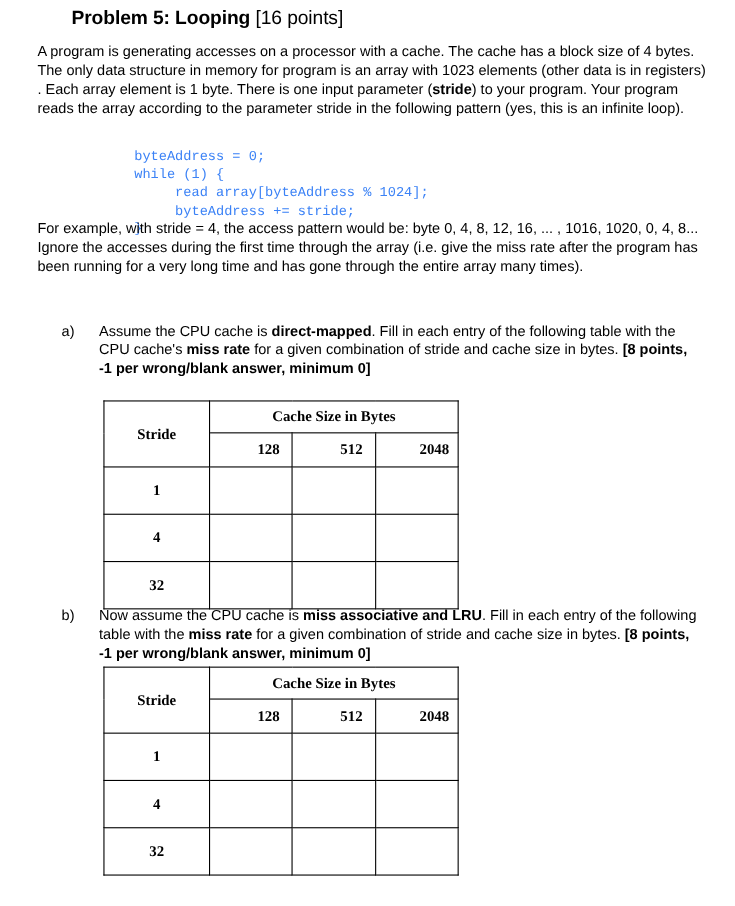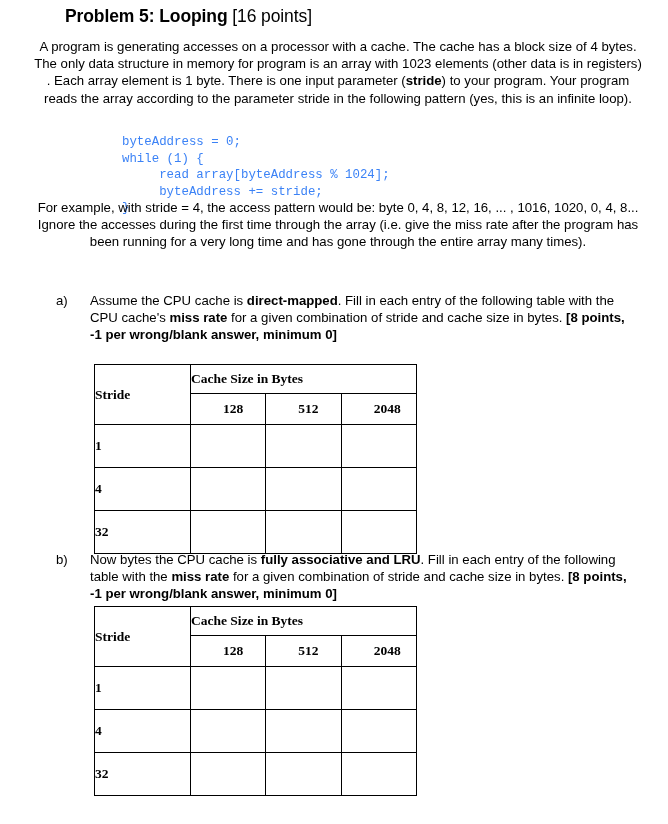--- a/index.html
+++ b/index.html
@@ -42,21 +42,21 @@
     text-align: right;
   }
 
   
   .para {
     position: absolute;
     left: 34px;
     width: 608px;
     font-size: 13.2px;
     line-height: 17.2px;
-    text-align: center;
+    text-align: left;
   }
   .para b { font-weight: bold; }
 
   #para-intro { top: 38px; }
   #para-example { top: 199px; }
 
   
   .code {
     position: absolute;
     left: 122px;
@@ -99,20 +99,21 @@
     font-family: "Liberation Serif", "DejaVu Serif", serif;
     font-weight: bold;
     font-size: 13.5px;
     table-layout: fixed;
   }
   #table-a { top: 364px; }
   #table-b { top: 606px; }
 
   .grid-table td {
     border: 1.4px solid #000000;
+    text-align: center;
     vertical-align: middle;
     padding: 0;
   }
   .grid-table .col-stride { width: 95px; }
   .grid-table .col-size { width: 76px; padding-left: 32px; }
 
   .grid-table .hdr-span {
     height: 28px;
   }
   .grid-table .hdr-sub {
@@ -179,21 +180,21 @@
         <td class="col-stride">32</td>
         <td class="col-size blank-cell"></td>
         <td class="col-size blank-cell"></td>
         <td class="col-size blank-cell"></td>
       </tr>
     </tbody>
   </table>
 
   <div class="qitem" id="q-b">
     <span class="marker">b)</span>
-    <div class="qbody"><span>Now bytes the CPU cache is </span><b>fully associative and LRU</b><span>. Fill in each entry of the following table with the </span><b>miss rate</b><span> for a given combination of stride and cache size in bytes.  </span><b>[8 points, -1 per wrong/blank answer, minimum 0]</b></div>
+    <div class="qbody"><span>Now assume the CPU cache is </span><b>miss associative and LRU</b><span>. Fill in each entry of the following table with the </span><b>miss rate</b><span> for a given combination of stride and cache size in bytes.  </span><b>[8 points, -1 per wrong/blank answer, minimum 0]</b></div>
   </div>
 
   <table class="grid-table" id="table-b">
     <tbody>
       <tr>
         <td class="col-stride stride-head" rowspan="2">Stride</td>
         <td class="hdr-span" colspan="3">Cache Size in Bytes</td>
       </tr>
       <tr>
         <td class="col-size hdr-sub">128</td>

